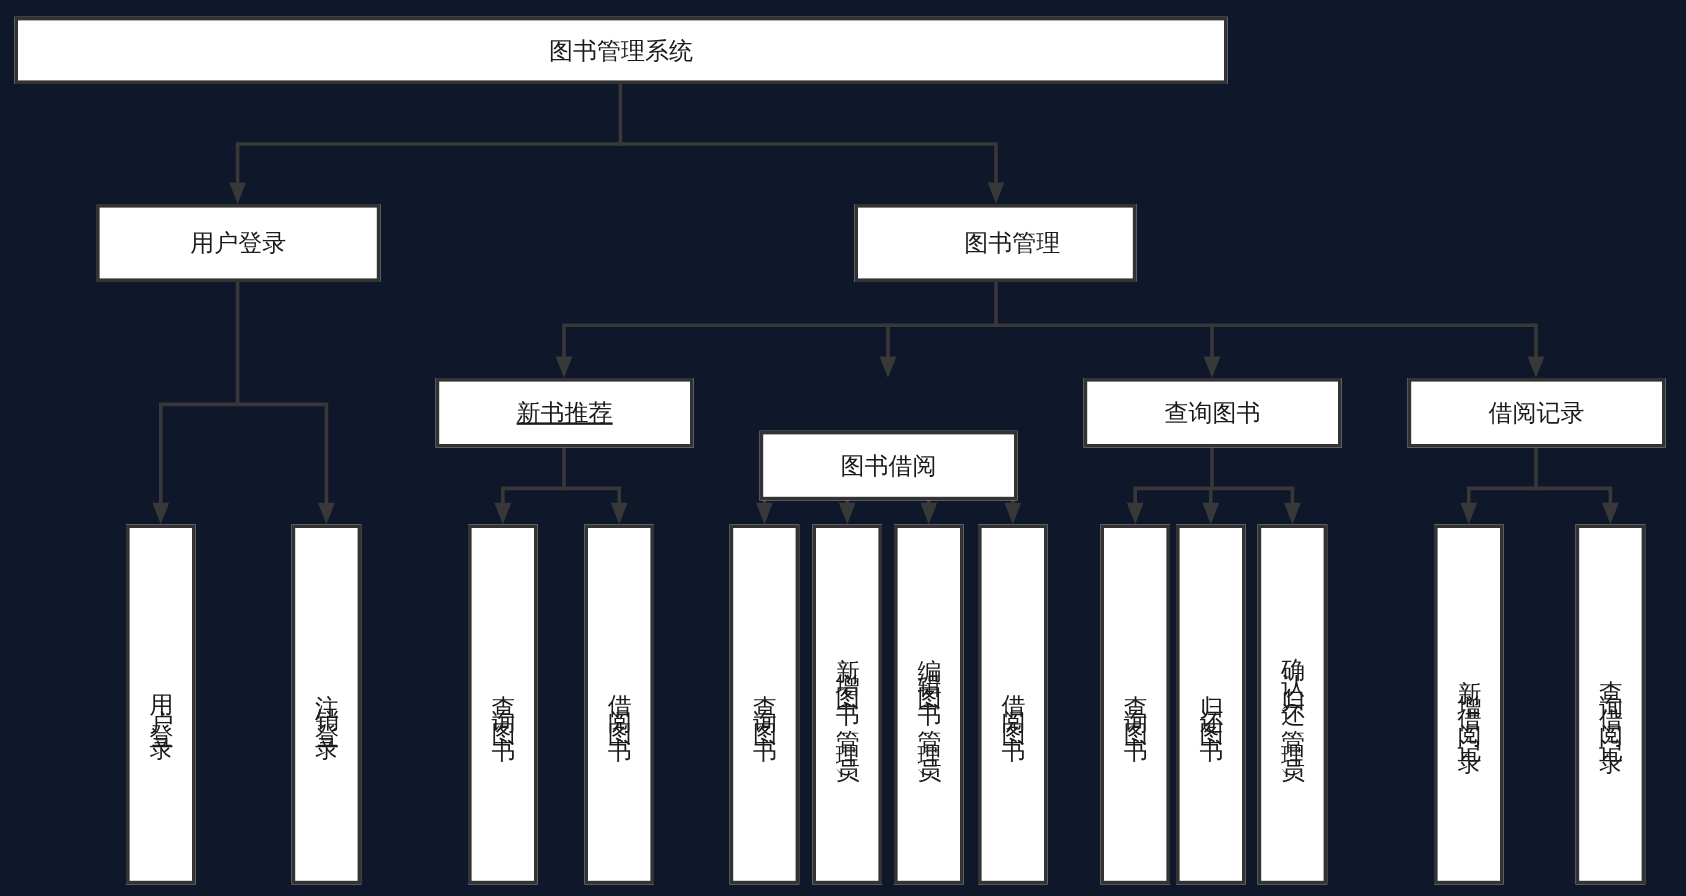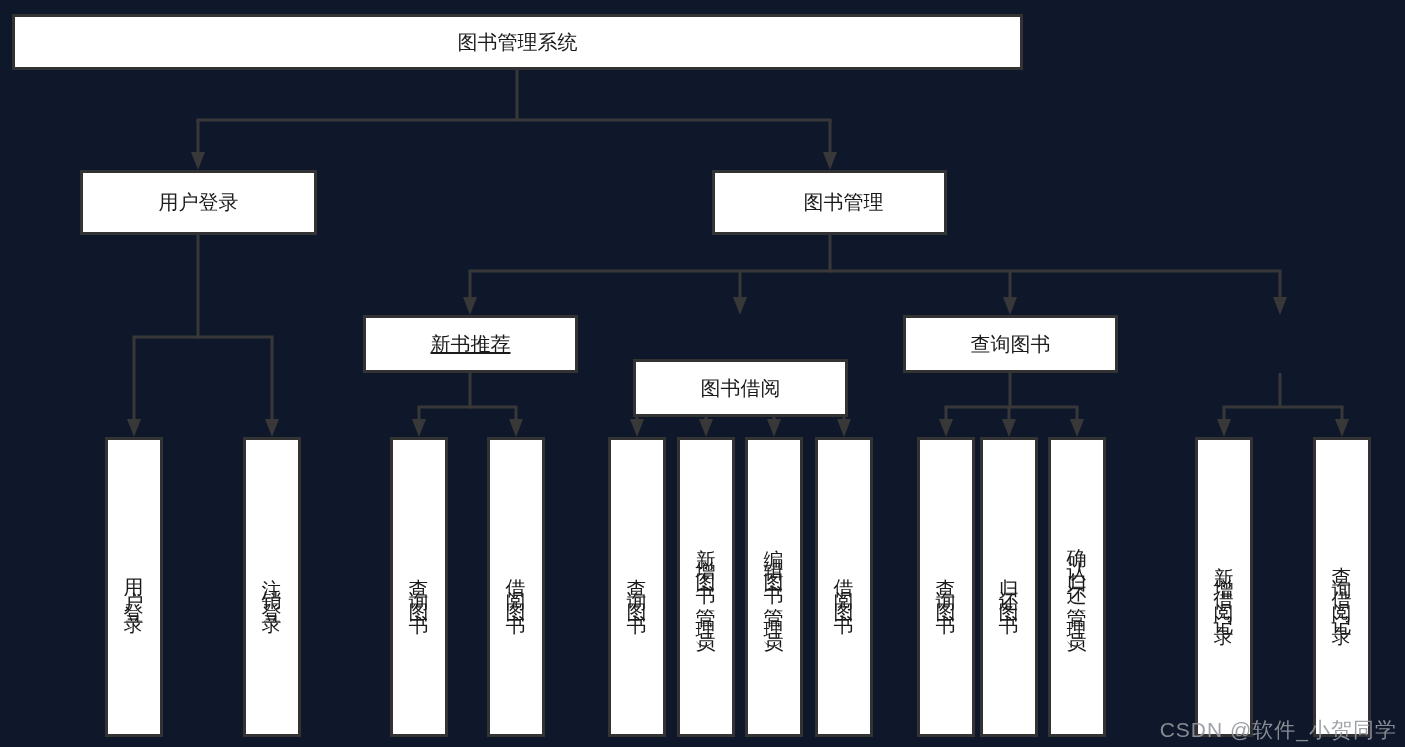--- a/index.html
+++ b/index.html
@@ -138,20 +138,23 @@
 
   <div class="hbox" style="left:363px;top:315px;width:215px;height:58px;text-decoration:underline;">
     <span>新书推荐</span>
   </div>
   <div class="hbox" style="left:633px;top:315px;width:215px;height:58px;margin-top:44px;">
     <span>图书借阅</span>
   </div>
   <div class="hbox" style="left:903px;top:315px;width:215px;height:58px;">
     <span>查询图书</span>
   </div>
+  <div class="hbox" style="left:1173px;top:315px;width:215px;height:58px;">
+    <span>借阅记录</span>
+  </div>
 
   <div class="leaf" style="left:105px;">
     <span class="v-label">用户登录</span>
   </div>
   <div class="leaf" style="left:243px;">
     <span class="v-label">注销登录</span>
   </div>
 
   <div class="leaf" style="left:390px;">
     <span class="v-label">查询图书</span>
@@ -183,15 +186,14 @@
     <span class="v-label">确认归还（管理员）</span>
   </div>
 
   <div class="leaf" style="left:1195px;">
     <span class="v-label">新增借阅记录</span>
   </div>
   <div class="leaf" style="left:1313px;">
     <span class="v-label">查询借阅记录</span>
   </div>
 
-  <div id="watermark">CSDN @软件_小贺同学</div>
 
 </div>
 
 </body></html>

